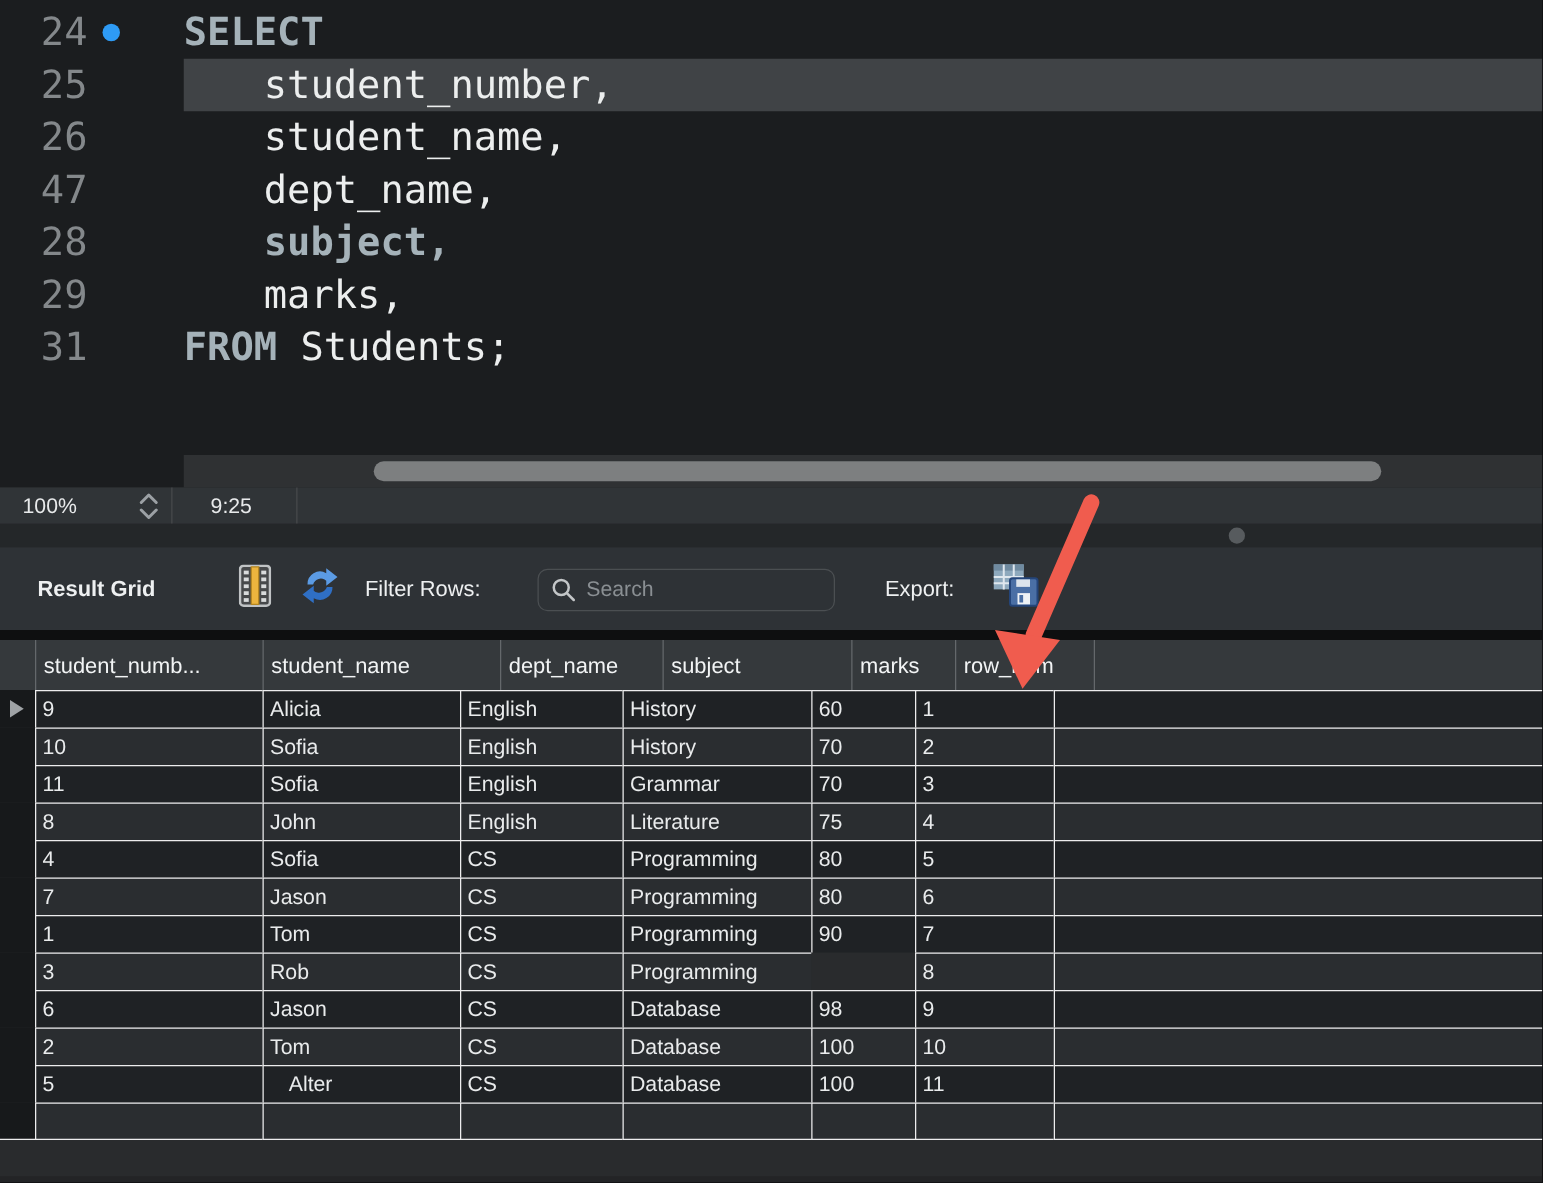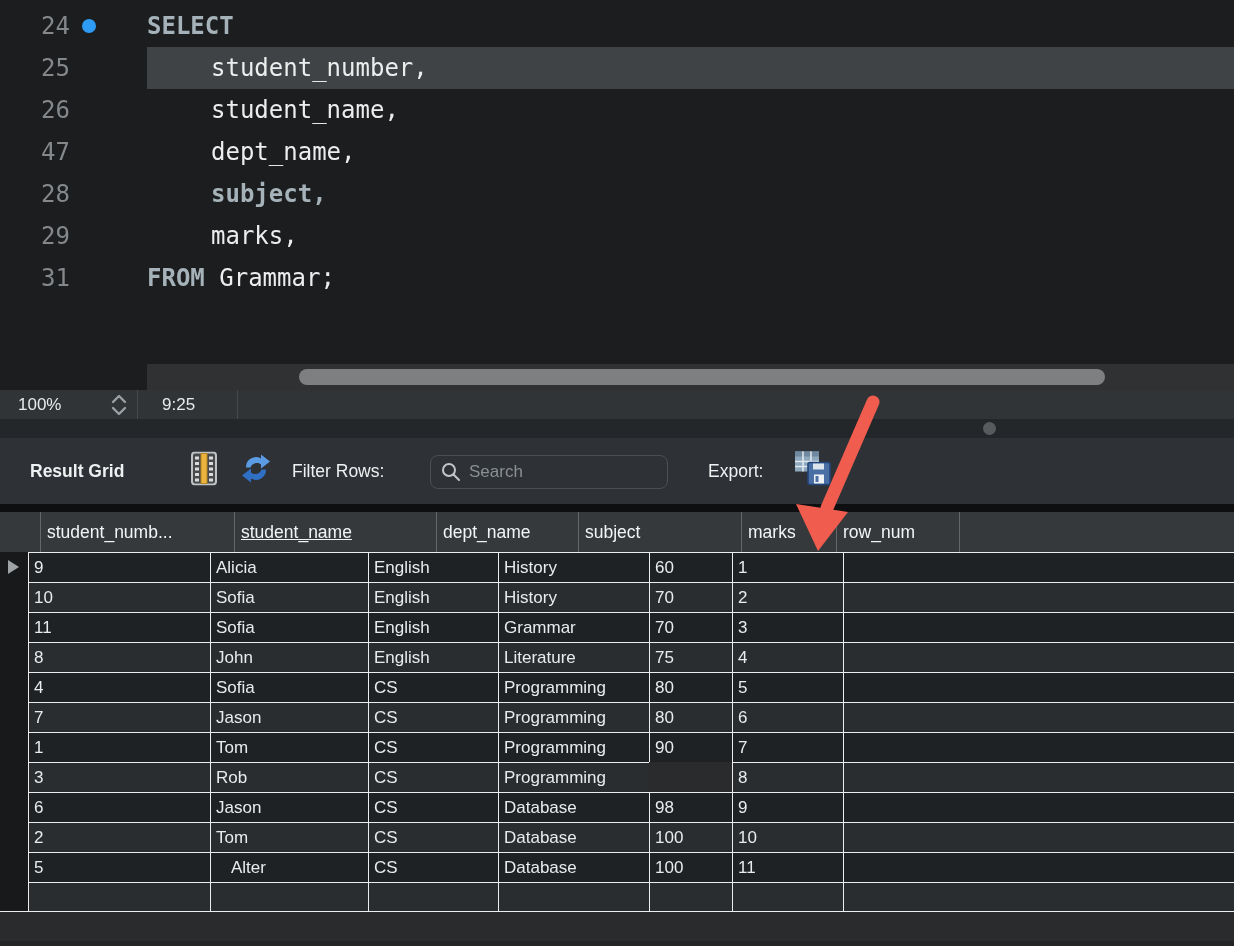--- a/index.html
+++ b/index.html
@@ -6,21 +6,21 @@
   html,body { background:#000; }
   .screen {
     position:relative; width:1234px; height:946px; overflow:hidden;
     background:#292b2d; font-family:"Liberation Sans", sans-serif;
   }
 
   
   .editor { position:absolute; top:0; left:0; right:0; height:364px; background:#1b1d1f; }
   .editor-inner { padding-top:5px; }
   .code-line { position:relative; height:42px; line-height:42px; white-space:pre;
-    font-family:"DejaVu Sans Mono", monospace; font-size:24px; }
+    font-family:"DejaVu Sans Mono", monospace; font-size:31px; }
   .cur-line-bg { position:absolute; left:147px; right:0; top:0; height:42px; background:#404346; }
   .ln { position:absolute; left:0; top:0; width:70px; text-align:right; color:#84888b; }
   .bp-dot { position:absolute; left:82px; top:50%; margin-top:-7px; width:14px; height:14px;
     border-radius:50%; background:#2e9bf5; }
   .code { position:absolute; left:147px; top:0; }
   .code-line.indent .code { left:211px; }
   .kw { color:#a5b2b9; font-weight:bold; }
   .id, .plain { color:#eceeee; }
   .str { color:#e09a31; }
 
@@ -29,21 +29,21 @@
   .hscroll .track { position:absolute; left:147px; right:0; top:0; bottom:0; background:#2f3133; }
   .hscroll .thumb { position:absolute; left:152px; width:806px; top:5px; height:16px;
     border-radius:8px; background:#7d7f80; }
 
   
   .statusbar { position:absolute; top:390px; left:0; right:0; height:29px; background:#303437;
     color:#e8eaeb; font-size:17px; }
   .sb-zoom { position:absolute; left:18px; top:0; line-height:29px; }
   .sb-stepper { position:absolute; left:110px; top:4px; }
   .sb-div { position:absolute; top:0; bottom:0; width:1px; background:#47494c; }
-  .sb-time { position:absolute; left:162px; width:70px; top:0; line-height:29px; text-align:left; }
+  .sb-time { position:absolute; left:150px; width:70px; top:0; line-height:29px; text-align:center; }
 
   
   .splitter { position:absolute; top:419px; left:0; right:0; height:19px; background:#242729; }
   .splitter .dot { position:absolute; left:983px; top:3px; width:13px; height:13px;
     border-radius:50%; background:#575b5e; }
 
   
   .toolbar { position:absolute; top:438px; left:0; right:0; height:66px; background:#2e3236;
     color:#eef0f1; font-size:17.5px; }
   .tb-title { position:absolute; left:30px; top:0; line-height:66px; font-weight:bold; }
@@ -58,21 +58,21 @@
     border:1.5px solid #4b4f52; border-radius:8px; background:#2e3236;
     display:flex; align-items:center; padding-left:10px; }
   .searchbox input { background:transparent; border:none; outline:none; color:#d5d8da;
     font-size:17px; font-family:"Liberation Sans", sans-serif; width:180px; margin-left:8px; }
   .searchbox input::placeholder { color:#8a8f93; }
 
   .grid-sep { position:absolute; top:504px; left:0; right:0; height:8px; background:#0e0f10; }
 
   
   .grid { position:absolute; top:512px; left:0; right:0; }
-  .g-header { display:flex; height:40px; background:#35393c;gap:12px; }
+  .g-header { display:flex; height:40px; background:#35393c; }
   .g-hcell { line-height:40px; padding-left:6px; color:#f2f4f5; font-size:17.5px; font-weight:500;
     border-left:1px solid #64686b; overflow:hidden; white-space:nowrap; cursor:pointer; }
   .g-hcell.gutter { border-left:none; cursor:default; }
   .t-row { display:flex; height:30px; }
   .t-cell { height:100%; line-height:29px; padding-left:5px; font-size:17px; color:#e9ebec;
     border-top:1px solid #ededee; border-left:1px solid #ededee; overflow:hidden; white-space:nowrap; }
   .t-row .gutter-cell { background:#17191b; border-top:none; border-left:none; position:relative; }
   .t-row.last .t-cell { border-bottom:1px solid #ededee; }
   .t-row.last .gutter-cell { border-bottom:1px solid #ededee; }
   .row-marker { position:absolute; left:8px; top:50%; margin-top:-7px; width:0; height:0;
@@ -89,21 +89,21 @@
 <div class="screen">
 
   <div class="editor">
     <div class="editor-inner" id="editor-lines">
         <div class="code-line"><span class="ln">24</span><span class="bp-dot"></span><span class="code"><span class="kw">SELECT</span></span></div>
         <div class="code-line indent"><div class="cur-line-bg"></div><span class="ln">25</span><span class="code"><span class="id">student_number,</span></span></div>
         <div class="code-line indent"><span class="ln">26</span><span class="code"><span class="id">student_name,</span></span></div>
         <div class="code-line indent"><span class="ln">47</span><span class="code"><span class="id">dept_name,</span></span></div>
         <div class="code-line indent"><span class="ln">28</span><span class="code"><span class="kw">subject,</span></span></div>
         <div class="code-line indent"><span class="ln">29</span><span class="code"><span class="id">marks,</span></span></div>
-        <div class="code-line"><span class="ln">31</span><span class="code"><span class="kw">FROM</span><span class="plain"> </span><span class="id">Grammar;</span></span></div>
+        <div class="code-line"><span class="ln">31</span><span class="code"><span class="kw">FROM</span><span class="plain"> </span><span class="id">Students;</span></span></div>
       </div>
   </div>
 
   <div class="hscroll">
     <div class="track">
       <div class="thumb"></div>
     </div>
   </div>
 
   <div class="statusbar">
@@ -181,21 +181,21 @@
       </svg>
     </div>
   </div>
 
   <div class="grid-sep"></div>
 
   <div class="grid">
     <div class="g-header" id="grid-header">
         <div class="g-hcell gutter" style="width: 28px;"></div>
         <div class="g-hcell" style="width: 182px;">student_numb...</div>
-        <div class="g-hcell" style="width: 158px; text-decoration: underline;">student_name</div>
+        <div class="g-hcell" style="width: 158px;">student_name</div>
         <div class="g-hcell" style="width: 130px; margin-left: 32px;">dept_name</div>
         <div class="g-hcell" style="width: 151px;">subject</div>
         <div class="g-hcell" style="width: 83px;">marks</div>
         <div class="g-hcell" style="width: 111px;">row_num</div>
         <div class="g-hcell" style="flex: 1 1 0%;"></div>
       </div>
     <div id="grid-body">
         <div class="t-row">
           <div class="t-cell gutter-cell" style="width: 28px;">
             <div class="row-marker"></div>

